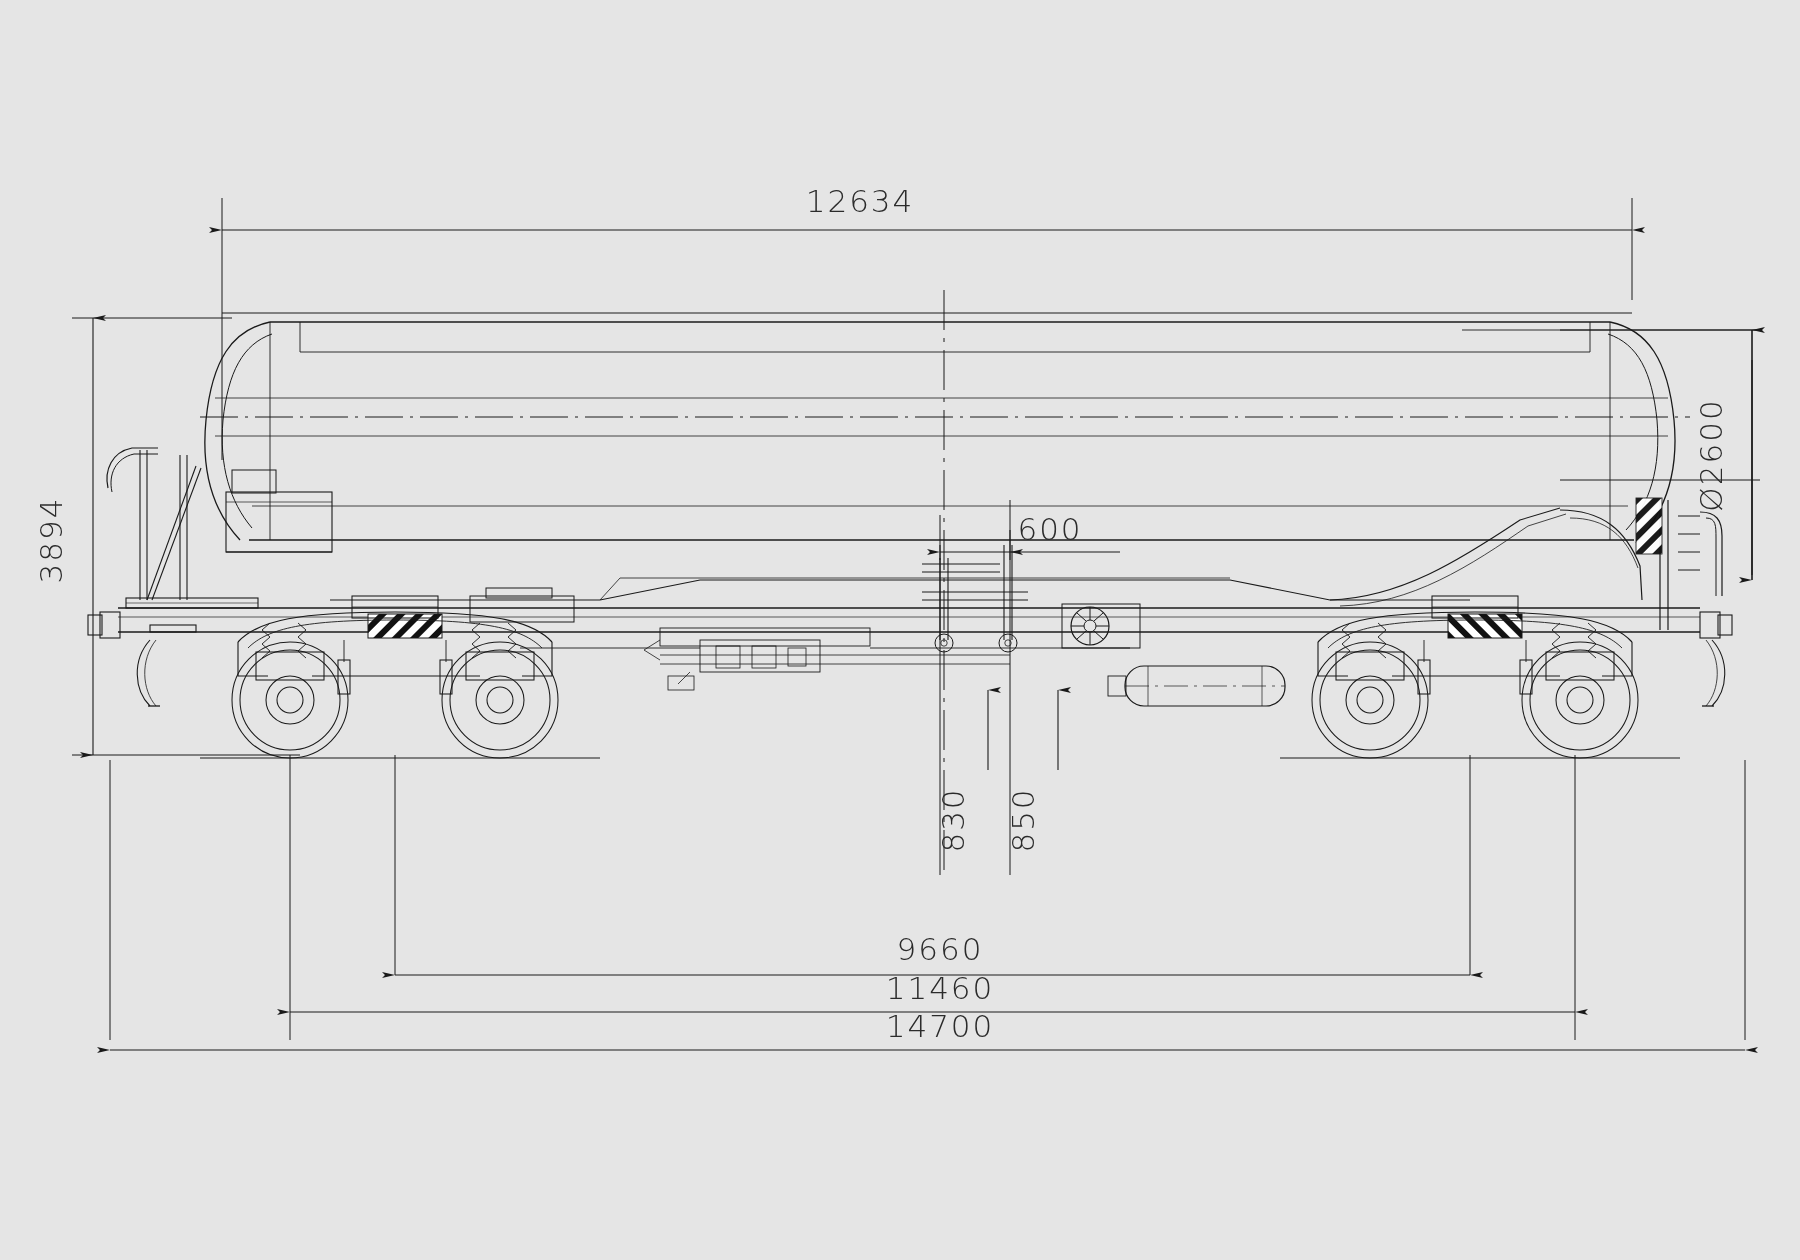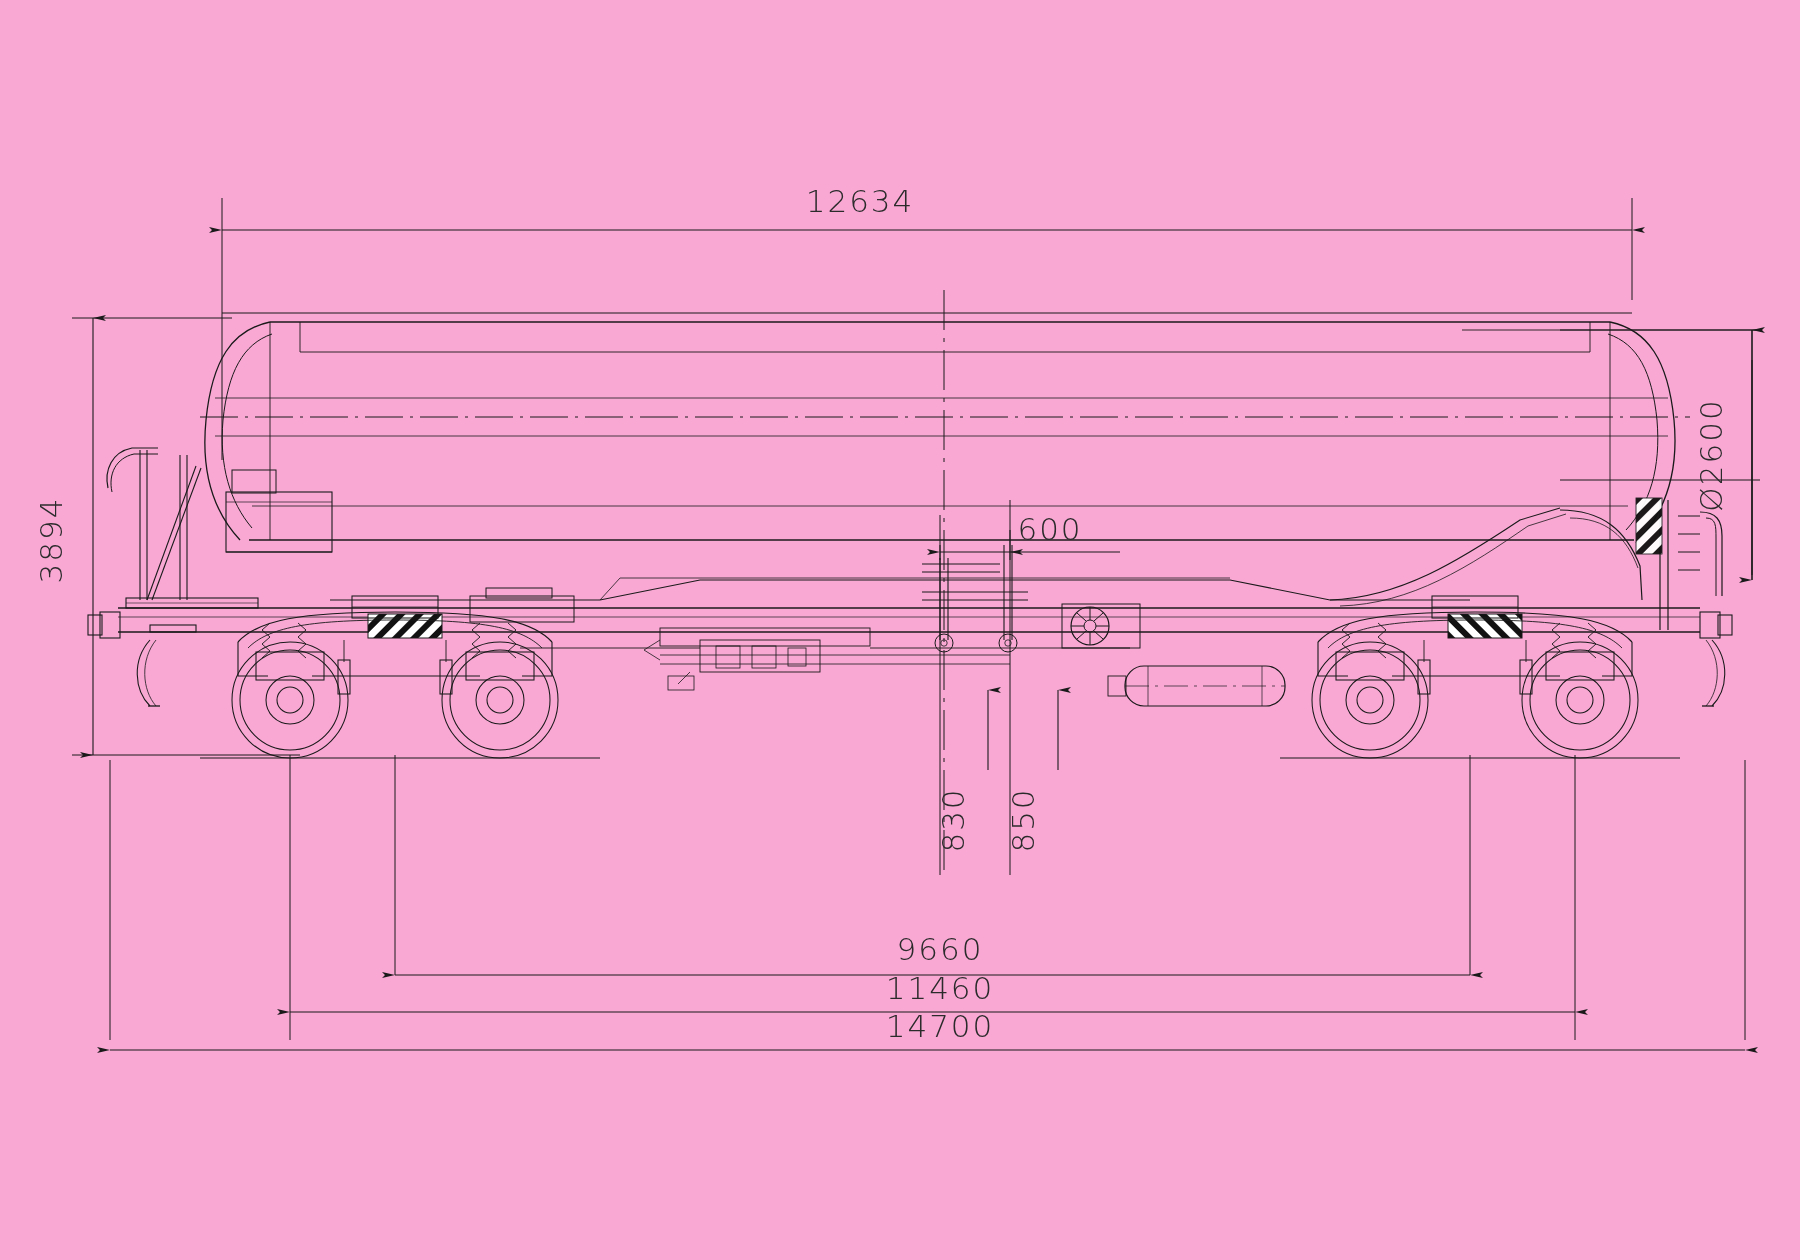--- a/index.html
+++ b/index.html
@@ -1,18 +1,18 @@
 <!DOCTYPE html>
 <html><head>
 <meta charset="utf-8">
 <style>
   html,body{margin:0;padding:0;background:#ffffff;}
   body{width:1800px;height:1260px;overflow:hidden;
        font-family:"DejaVu Sans",sans-serif;}
-  #stage{position:relative;width:1800px;height:1260px;background:#f9a8d4;}
+  #stage{position:relative;width:1800px;height:1260px;background:#e5e5e5;}
   svg.drawing{position:absolute;left:0;top:0;width:1800px;height:1260px;}
   .dimtext{font-family:"DejaVu Sans",sans-serif;font-size:31px;fill:#2b2b2b;
            letter-spacing:2px;font-weight:300;}
   .dimtext-v{font-family:"DejaVu Sans",sans-serif;font-size:31px;fill:#2b2b2b;
            letter-spacing:2px;font-weight:300;}
 </style>
 </head>
 <body>
 
 <div id="stage">

